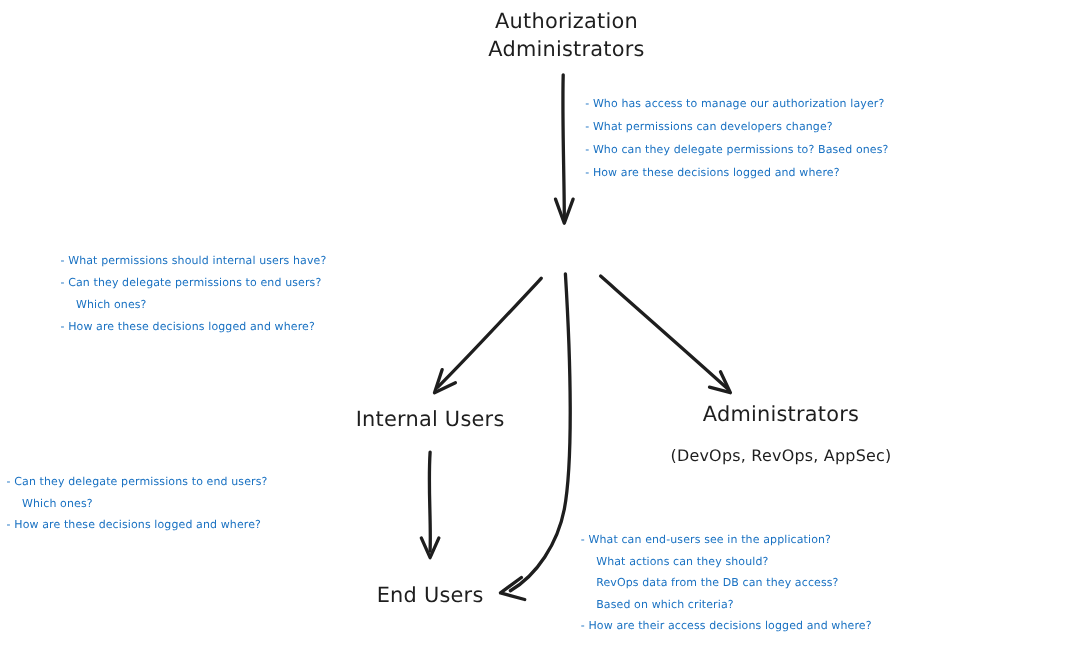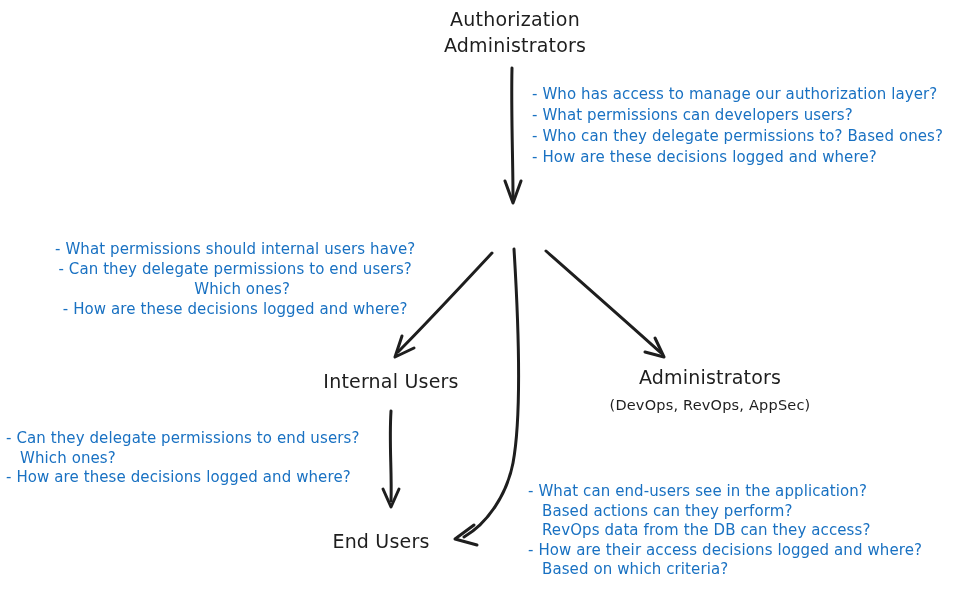--- a/index.html
+++ b/index.html
@@ -37,41 +37,41 @@
     color: var(--ink);
     text-align: center;
     font-size: 19px;
     line-height: 26px;
     letter-spacing: 0.2px;
     white-space: nowrap;
   }
   .node .sublabel {
     font-size: 14.5px;
     line-height: 20px;
-    margin-top: 5px;
+    margin-top: 15px;
   }
   .qblock {
     position: absolute;
     color: var(--accent);
-    font-size: 15px;
+    font-size: 10px;
     line-height: 20px;
     letter-spacing: 0.1px;
     white-space: nowrap;
   }
   .qblock.tight { line-height: 19.5px; }
   .q-line.indent { padding-left: 14px; }
 
   #node-auth  { left: 399px; top: 6px;   width: 232px; }
   #qblock-admin { left: 532px; top: 84px; line-height: 21px; }
   #node-dev   { left: 437px; top: 212px; width: 160px; }
-  #qblock-dev-internal { left: 55px; top: 239px; text-align: center; }
+  #qblock-dev-internal { left: 55px; top: 228px; }
   #node-internal { left: 305px; top: 368px; width: 172px; }
   #node-org   { left: 596px; top: 364px; width: 228px; }
   #qblock-internal-end { left: 6px; top: 429px; }
-  #node-end   { left: 320px; top: 528px; width: 122px; }
+  #node-end   { left: 330px; top: 528px; width: 122px; }
   #qblock-end { left: 528px; top: 482px; }
 </style>
 </head>
 <body>
 
 <div class="canvas">
 
   <svg class="arrows" width="971" height="593" viewBox="0 0 971 593">
     <g>
       <path d="M 512,68 C 511,112 513,160 513,198"></path>
@@ -95,21 +95,21 @@
     </g>
   </svg>
 
   <div class="node" id="node-auth">
     <div>Authorization</div>
     <div>Administrators</div>
   </div>
 
   <div class="qblock" id="qblock-admin">
     <div class="q-line">- Who has access to manage our authorization layer?</div>
-    <div class="q-line">- What permissions can developers users?</div>
+    <div class="q-line">- What permissions can developers change?</div>
     <div class="q-line">- Who can they delegate permissions to? Based ones?</div>
     <div class="q-line">- How are these decisions logged and where?</div>
   </div>
 
 
   <div class="qblock" id="qblock-dev-internal">
     <div class="q-line">- What permissions should internal users have?</div>
     <div class="q-line">- Can they delegate permissions to end users?</div>
     <div class="q-line indent">Which ones?</div>
     <div class="q-line">- How are these decisions logged and where?</div>
@@ -129,19 +129,19 @@
     <div class="q-line indent">Which ones?</div>
     <div class="q-line">- How are these decisions logged and where?</div>
   </div>
 
   <div class="node" id="node-end">
     <div>End Users</div>
   </div>
 
   <div class="qblock tight" id="qblock-end">
     <div class="q-line">- What can end-users see in the application?</div>
-    <div class="q-line indent">Based actions can they perform?</div>
+    <div class="q-line indent">What actions can they should?</div>
     <div class="q-line indent">RevOps data from the DB can they access?</div>
+    <div class="q-line indent">Based on which criteria?</div>
     <div class="q-line">- How are their access decisions logged and where?</div>
-    <div class="q-line indent">Based on which criteria?</div>
   </div>
 
 </div>
 
 </body></html>

